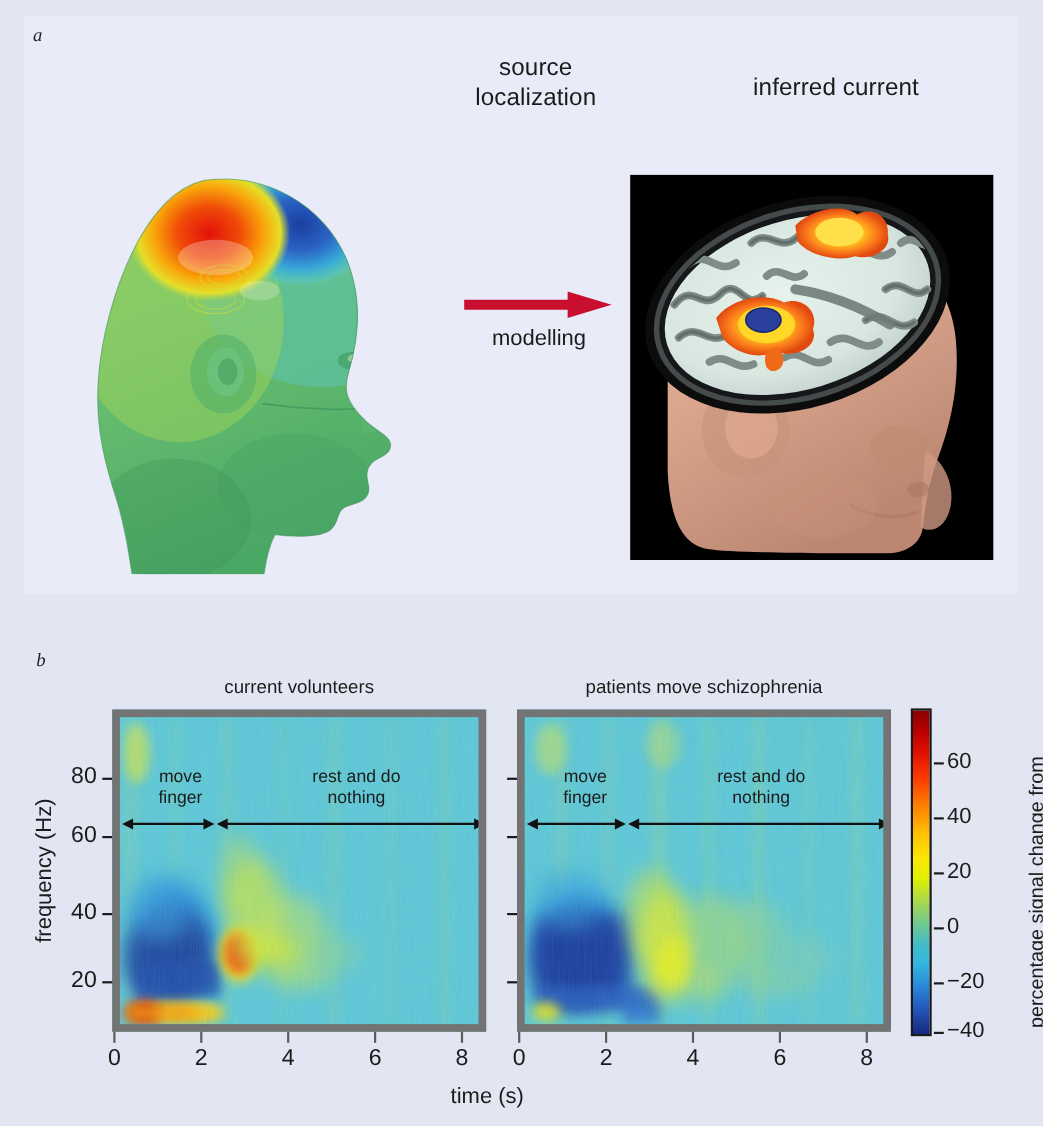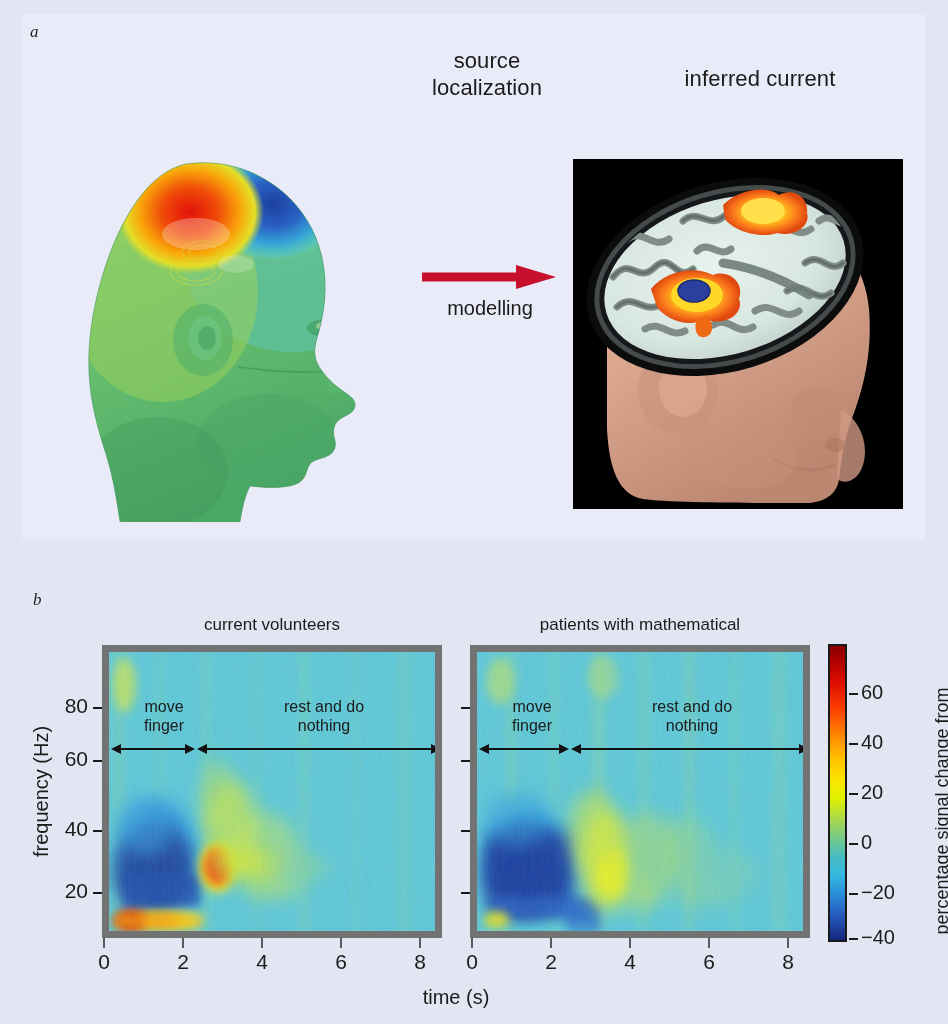--- a/index.html
+++ b/index.html
@@ -71,21 +71,21 @@
   .xtick-line{position:absolute;width:2px;height:10px;background:#5a5a5a;}
   .xtick-lbl{
     position:absolute;font-size:21px;color:#1b1b1b;text-align:center;width:40px;top:950px;
   }
   #ylabel{
     position:absolute;left:-64px;top:780px;width:210px;text-align:center;
     font-size:20px;color:#1b1b1b;
     transform:rotate(-90deg);transform-origin:center center;
   }
   #xlabel{
-    position:absolute;left:356px;top:986px;width:200px;text-align:center;
+    position:absolute;left:343px;top:986px;width:200px;text-align:center;
     font-size:20px;color:#1b1b1b;
   }
 
   
   .ann-text{
     position:absolute;font-size:16px;line-height:1.2;text-align:center;color:#1b1b1b;
   }
   .ann-arrow{position:absolute;height:14px;}
 
   
@@ -289,21 +289,21 @@
       </g>
     </svg>
   </div>
 </div>
 
 <div class="panel-letter" id="letter-a">a</div>
 
 <div class="panel-letter" id="letter-b">b</div>
 
 <div class="spec-title" id="spec-title-left">current volunteers</div>
-<div class="spec-title" id="spec-title-right">patients with mathematical</div>
+<div class="spec-title" id="spec-title-right">patients move schizophrenia</div>
 
 <div class="spec" id="spec-left">
   <svg class="spec-inner" viewBox="0 0 336 289" preserveAspectRatio="none">
     <defs>
       <filter id="bl1" x="-40%" y="-40%" width="180%" height="180%">
         <feGaussianBlur stdDeviation="9"></feGaussianBlur>
       </filter>
       <filter id="bl2" x="-40%" y="-40%" width="180%" height="180%">
         <feGaussianBlur stdDeviation="5"></feGaussianBlur>
       </filter>

